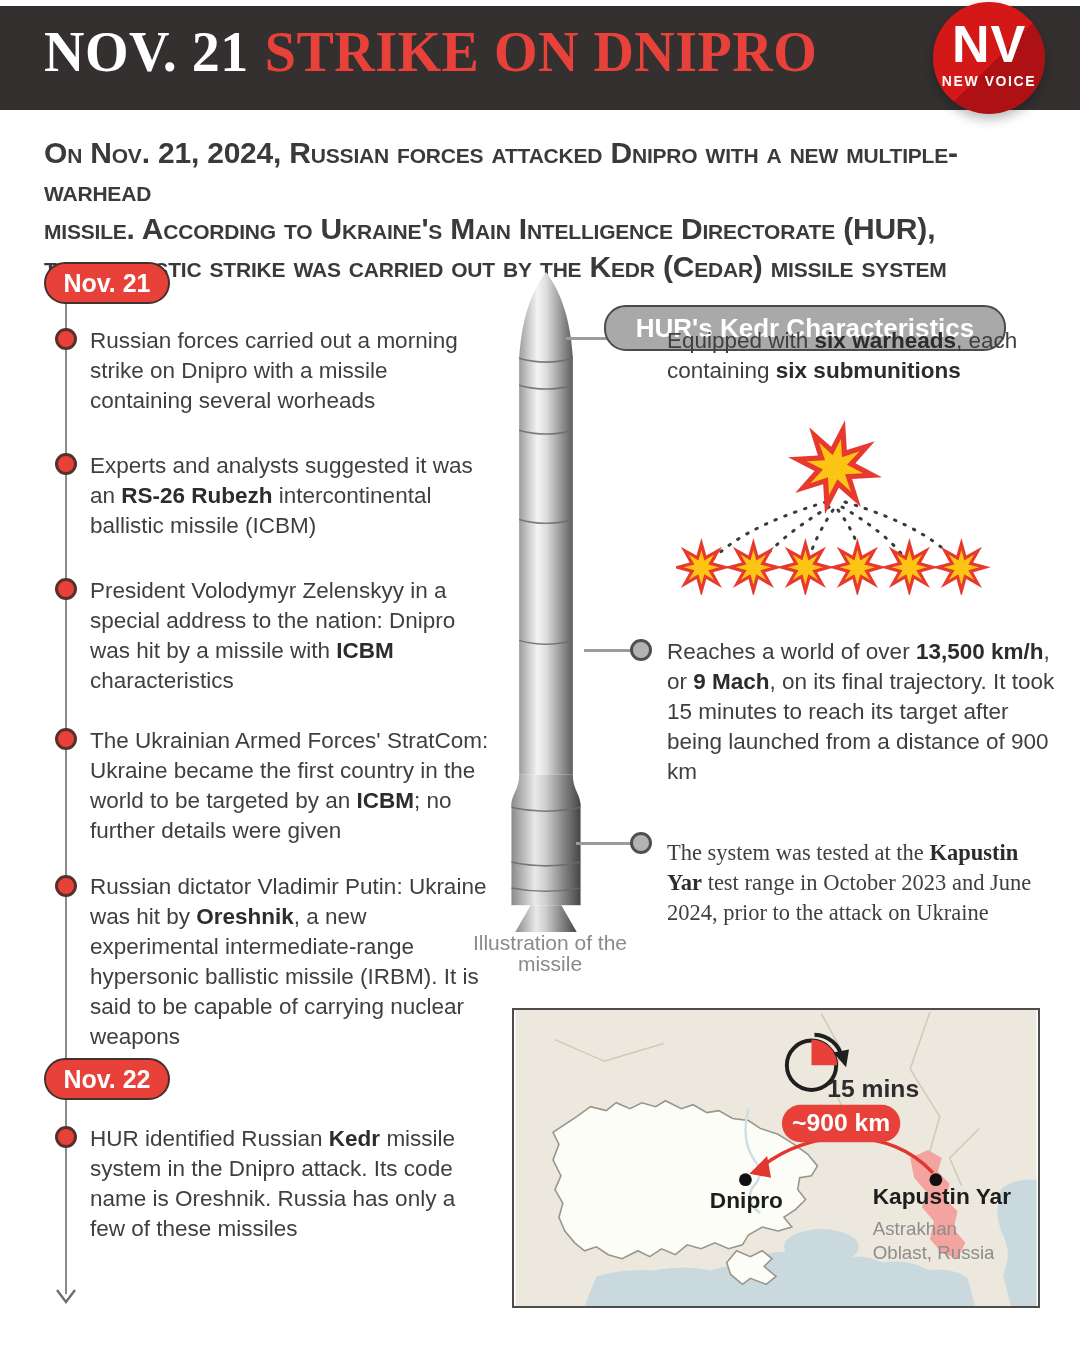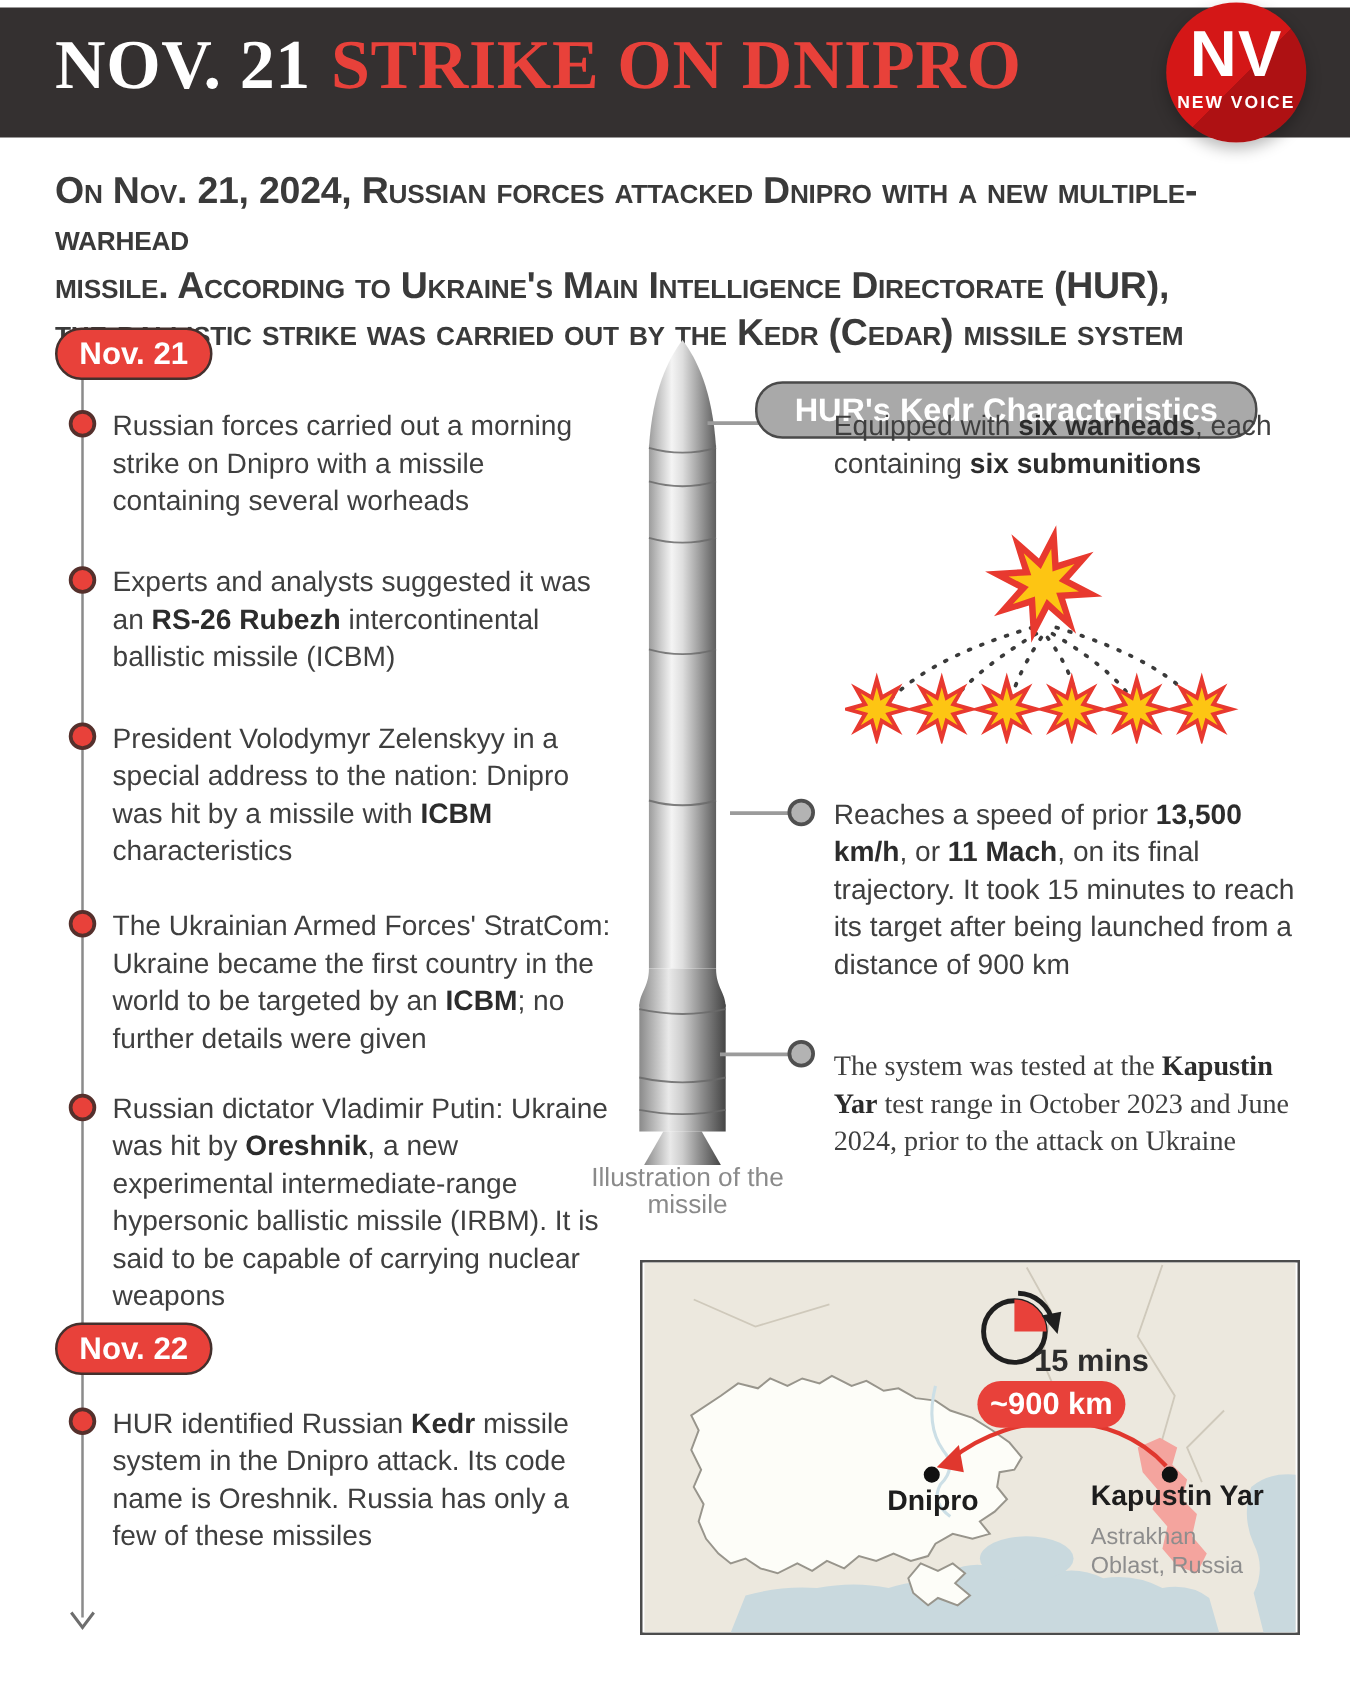--- a/index.html
+++ b/index.html
@@ -134,21 +134,21 @@
 
   <div class="connector" style="left:566px;top:337px;width:72px;"></div>
   <div class="gdot" style="left:637px;top:327px;"></div>
   <div class="connector" style="left:584px;top:649px;width:47px;"></div>
   <div class="gdot" style="left:630px;top:639px;"></div>
   <div class="connector" style="left:576px;top:842px;width:55px;"></div>
   <div class="gdot" style="left:630px;top:832px;"></div>
 
   <div class="badge gray" style="left:604px;top:258px;width:398px;height:42px;margin-top:47px;">HUR's Kedr Characteristics</div>
   <div class="bullet right" style="top:326px;"><span>Equipped with </span><b>six warheads</b><span>, each containing </span><b>six submunitions</b></div>
-  <div class="bullet right" style="top:637px;"><span>Reaches a speed of prior </span><b>13,500 km/h</b><span>, or </span><b>11 Mach</b><span>, on its final trajectory. It took 15 minutes to reach its target after being launched from a distance of 900 km</span></div>
+  <div class="bullet right" style="top:637px;"><span>Reaches a world of over </span><b>13,500 km/h</b><span>, or </span><b>9 Mach</b><span>, on its final trajectory. It took 15 minutes to reach its target after being launched from a distance of 900 km</span></div>
   <div class="bullet right" style="top:838px;font-family:Liberation Serif, serif;"><span>The system was tested at the </span><b>Kapustin Yar</b><span> test range in October 2023 and June 2024, prior to the attack on Ukraine</span></div>
 
   <svg class="explosion-svg" width="320" height="185" viewBox="0 0 320 185">
     <defs>
       <g id="burst">
         <polygon points="30,2 35,20 51,11 42,27 60,32 42,37 51,53 35,44 30,62 25,44 9,53 18,37 0,32 18,27 9,11 25,20" fill="#e8392f"></polygon>
         <polygon points="30,14 33,25 43,19 37,29 48,32 37,35 43,45 33,39 30,50 27,39 17,45 23,35 12,32 23,29 17,19 27,25" fill="#fdc513"></polygon>
       </g>
     </defs>
     <g fill="none" stroke="#3a3a3a" stroke-width="3" stroke-dasharray="1.5 9" stroke-linecap="round">

